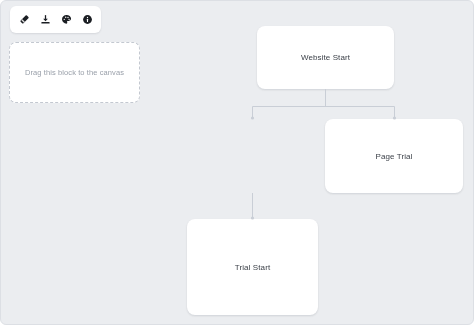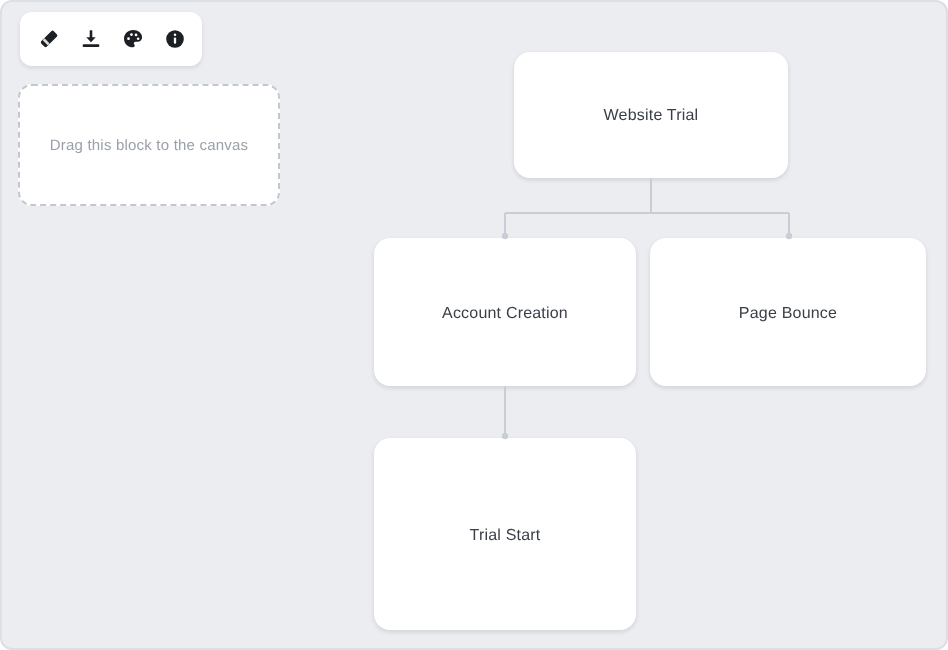--- a/index.html
+++ b/index.html
@@ -186,28 +186,25 @@
       </span>
     </button>
 
   </div>
 
   <div class="dropzone">
     <span class="dropzone-label">Drag this block to the canvas</span>
   </div>
 
   <div class="node" id="node-website-visit">
-    <span class="node-label">Website Trial</span>
-  </div>
-
-  <div class="node" id="node-account-creation">
-    <span class="node-label">Account Creation</span>
-  </div>
+    <span class="node-label">Website Start</span>
+  </div>
+
 
   <div class="node" id="node-page-bounce">
-    <span class="node-label">Page Bounce</span>
+    <span class="node-label">Page Trial</span>
   </div>
 
   <div class="node" id="node-trial-start">
     <span class="node-label">Trial Start</span>
   </div>
 
 </div>
 
 </body></html>

